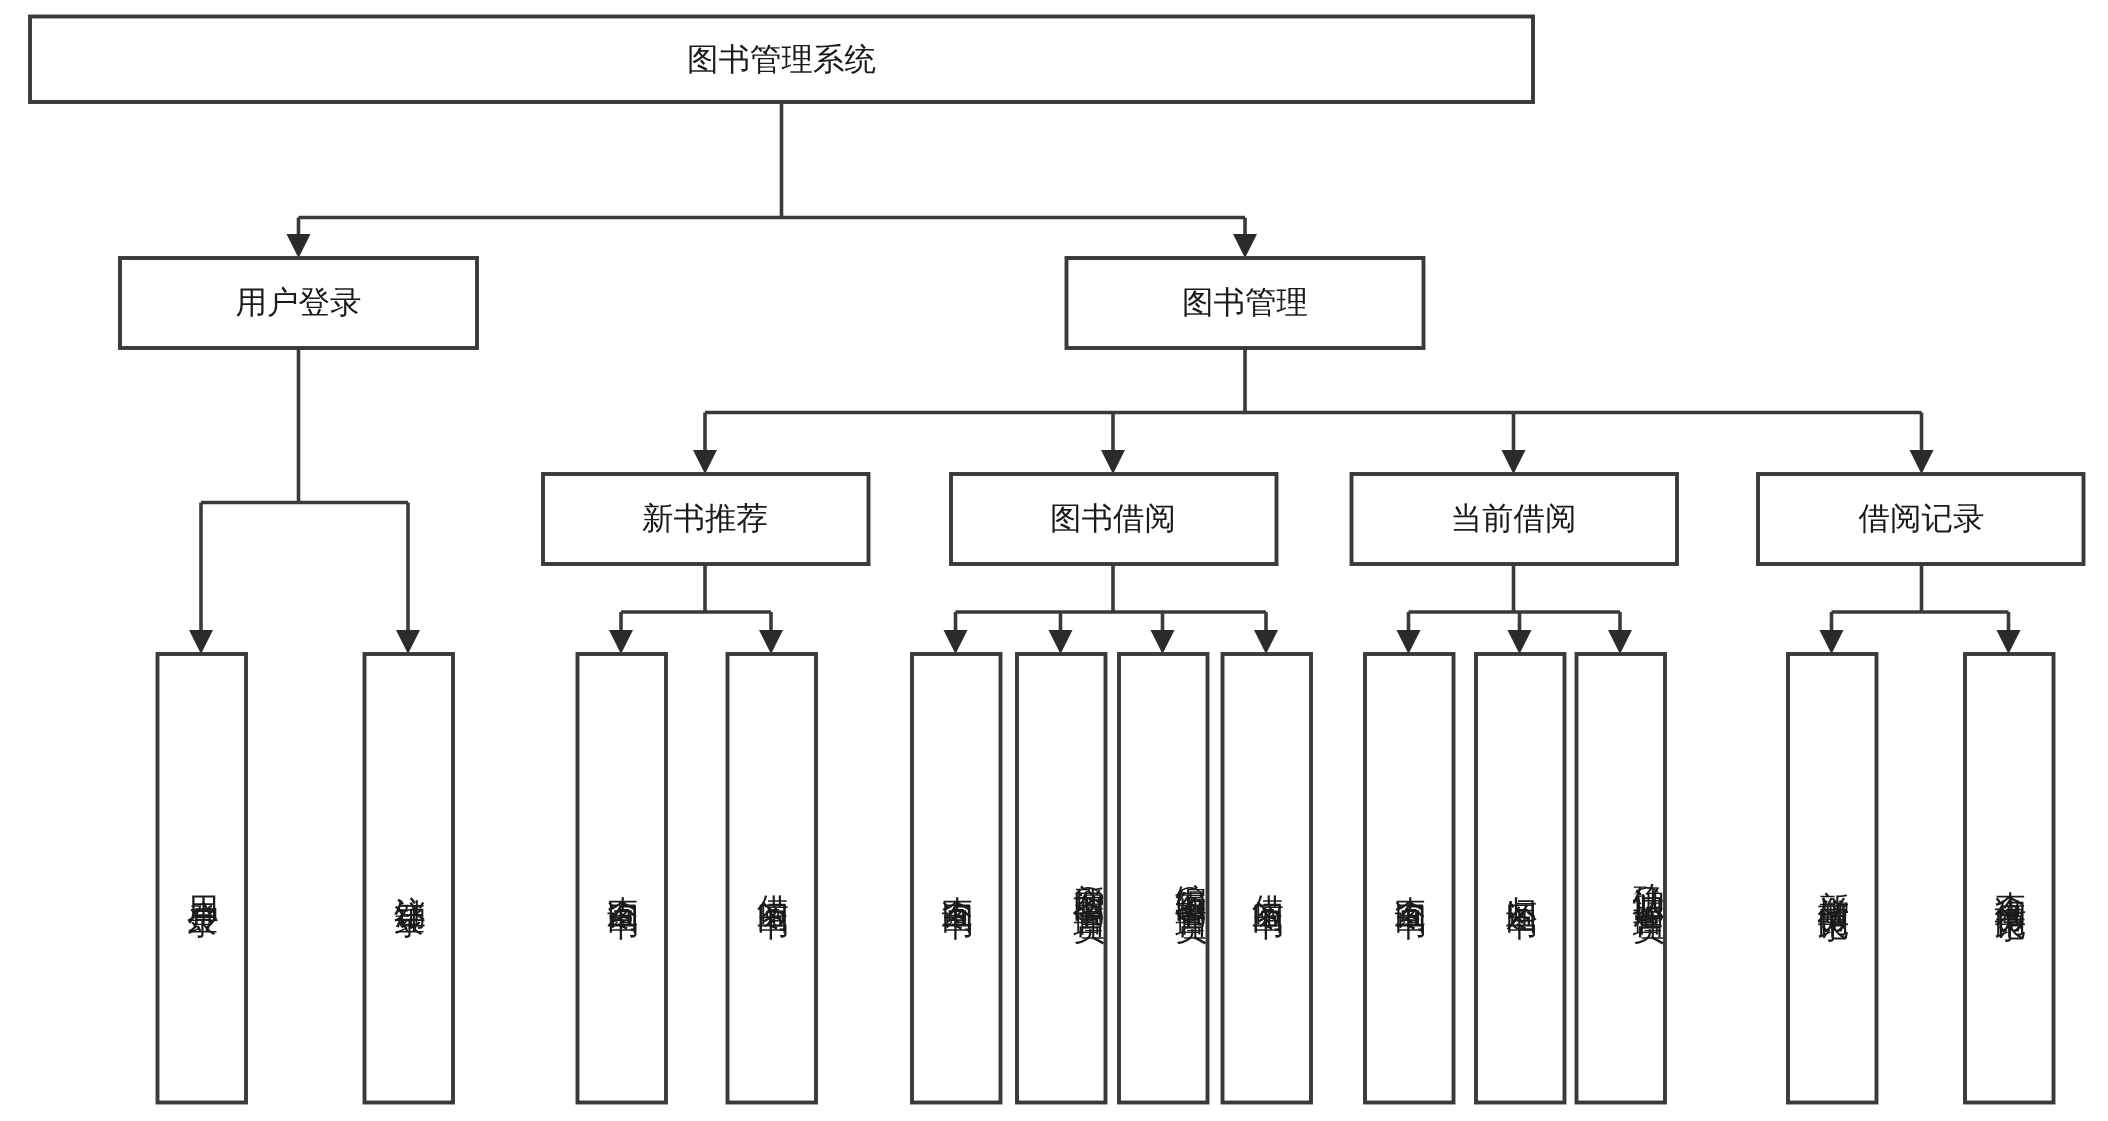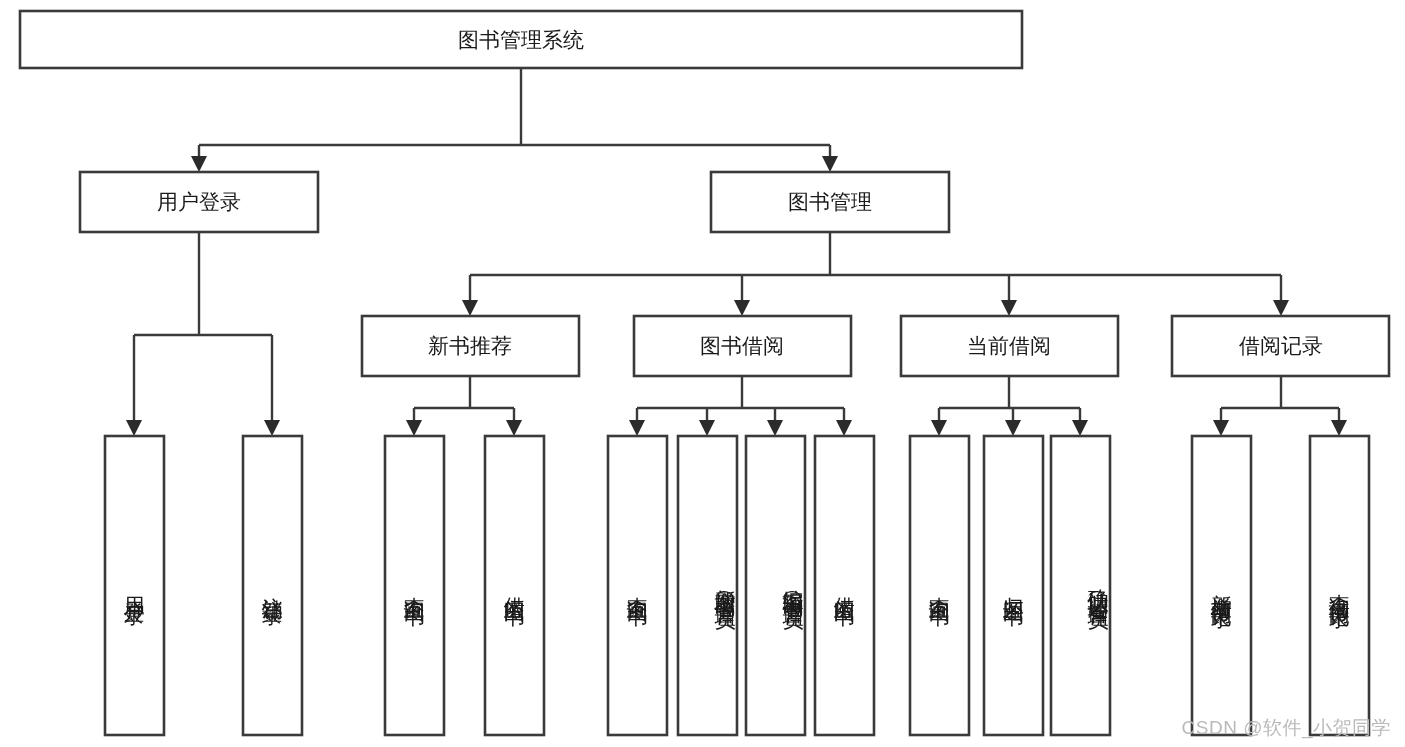--- a/index.html
+++ b/index.html
@@ -203,14 +203,13 @@
   <div class="leaf-label-wrap" style="left:608px;  top:436px; width:59px; height:299px;">查询图书</div>
   <div class="leaf-label-wrap" style="left:678px;  top:436px; width:59px; height:299px; align-items:flex-start;">新增图书（管理员）</div>
   <div class="leaf-label-wrap" style="left:746px;  top:436px; width:59px; height:299px; align-items:flex-start;">编辑图书（管理员）</div>
   <div class="leaf-label-wrap" style="left:815px;  top:436px; width:59px; height:299px;">借阅图书</div>
   <div class="leaf-label-wrap" style="left:910px;  top:436px; width:59px; height:299px;">查询图书</div>
   <div class="leaf-label-wrap" style="left:984px;  top:436px; width:59px; height:299px;">归还图书</div>
   <div class="leaf-label-wrap" style="left:1051px; top:436px; width:59px; height:299px; align-items:flex-start;">确认归还（管理员）</div>
   <div class="leaf-label-wrap" style="left:1192px; top:436px; width:59px; height:299px;">新增借阅记录</div>
   <div class="leaf-label-wrap" style="left:1310px; top:436px; width:59px; height:299px;">查询借阅记录</div>
 
-  <div class="watermark">CSDN @软件_小贺同学</div>
 </div>
 
 </body></html>

